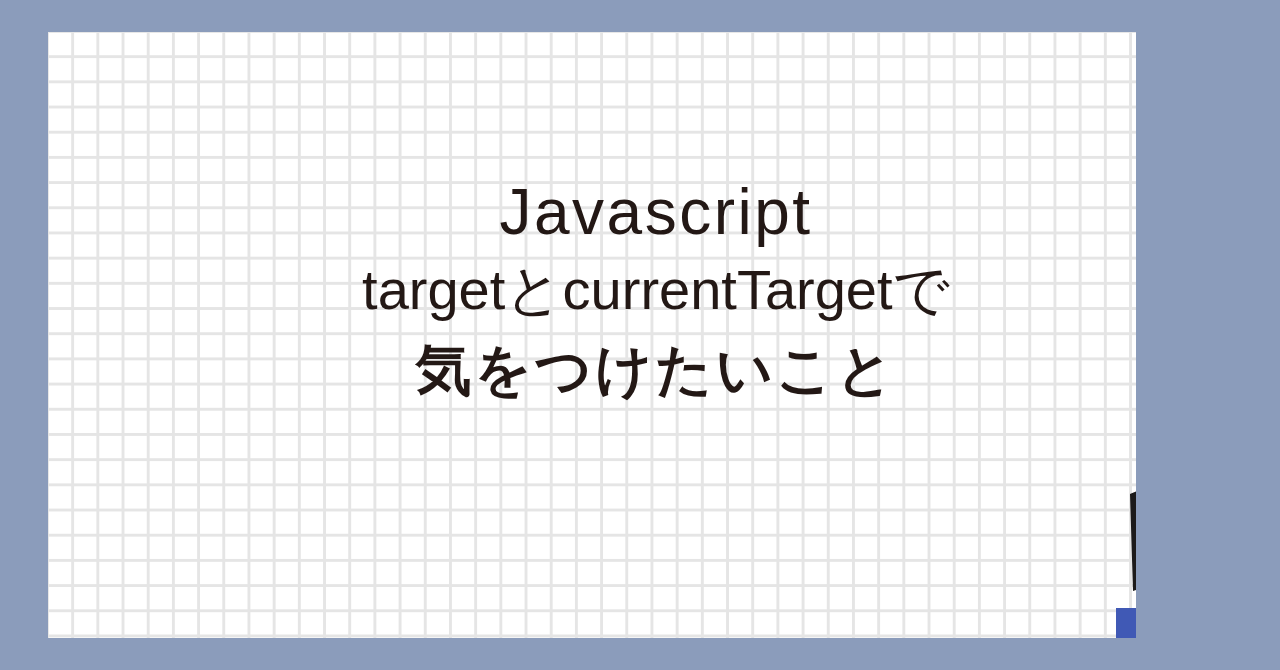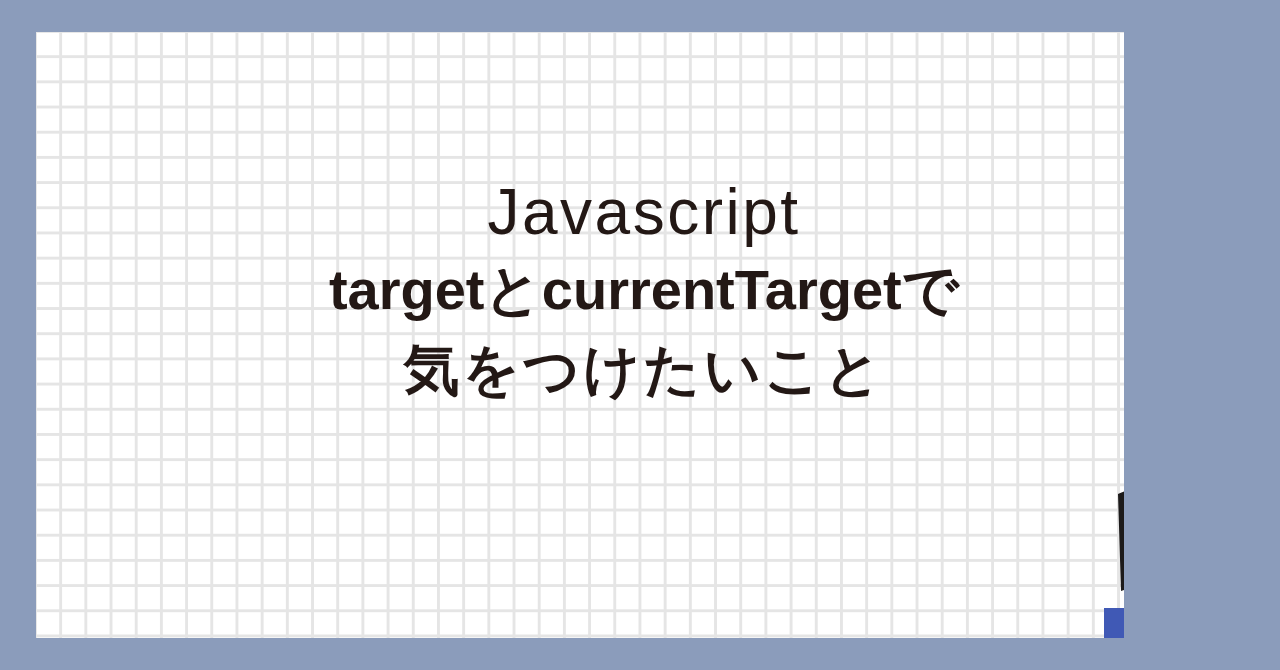--- a/index.html
+++ b/index.html
@@ -11,21 +11,21 @@
     position: relative;
     width: 1280px;
     height: 670px;
     overflow: hidden;
     background: #8b9cbb;
     font-family: "Liberation Sans", "DejaVu Sans", sans-serif;
   }
   
   #card {
     position: absolute;
-    left: 36px;
+    left: 48px;
     top: 32px;
     width: 1088px;
     height: 606px;
     background-color: #ffffff;
     background-image:
       linear-gradient(to right,  #e5e5e5 3px, transparent 3px),
       linear-gradient(to bottom, #e5e5e5 3px, transparent 3px);
     background-size: 25.2px 25.2px;
     background-position: -2px -2px;
     overflow: hidden;
@@ -49,21 +49,21 @@
     white-space: nowrap;
   }
   .title-line.l1 {
     font-size: 64px;
     letter-spacing: 2.5px;
     font-weight: 500;
   }
   .title-line.l2 {
     font-size: 56px;
     letter-spacing: 0px;
-    font-weight: 700;
+    font-weight: 400;
   }
   .title-line.l3 {
     font-size: 56px;
     letter-spacing: 3px;
     font-weight: 700;
     margin-top: 8px;
   }
   
   #logo {
     position: absolute;

